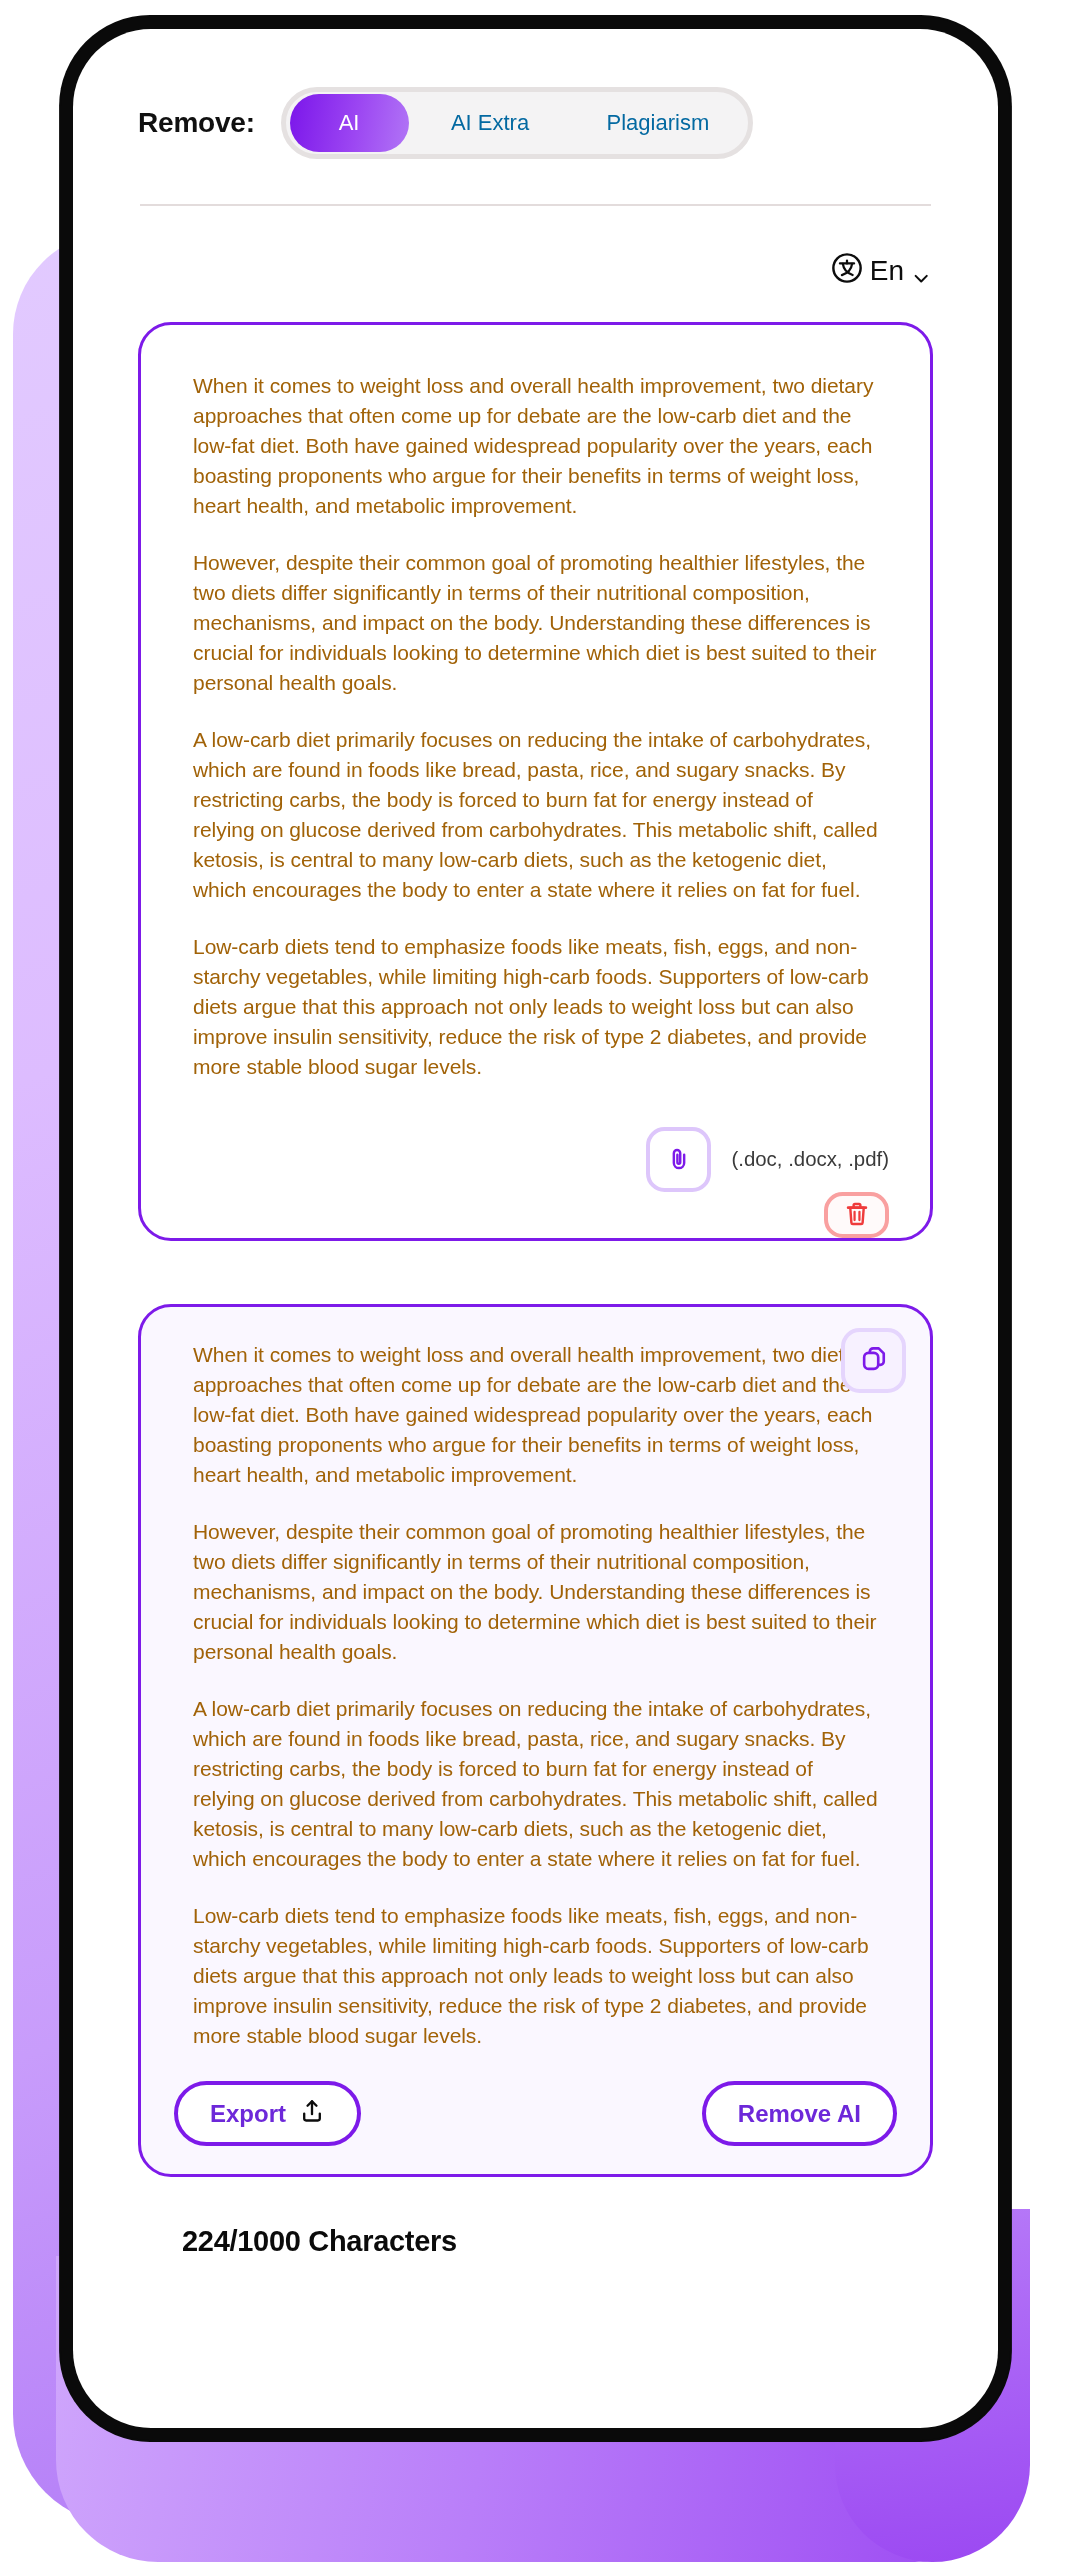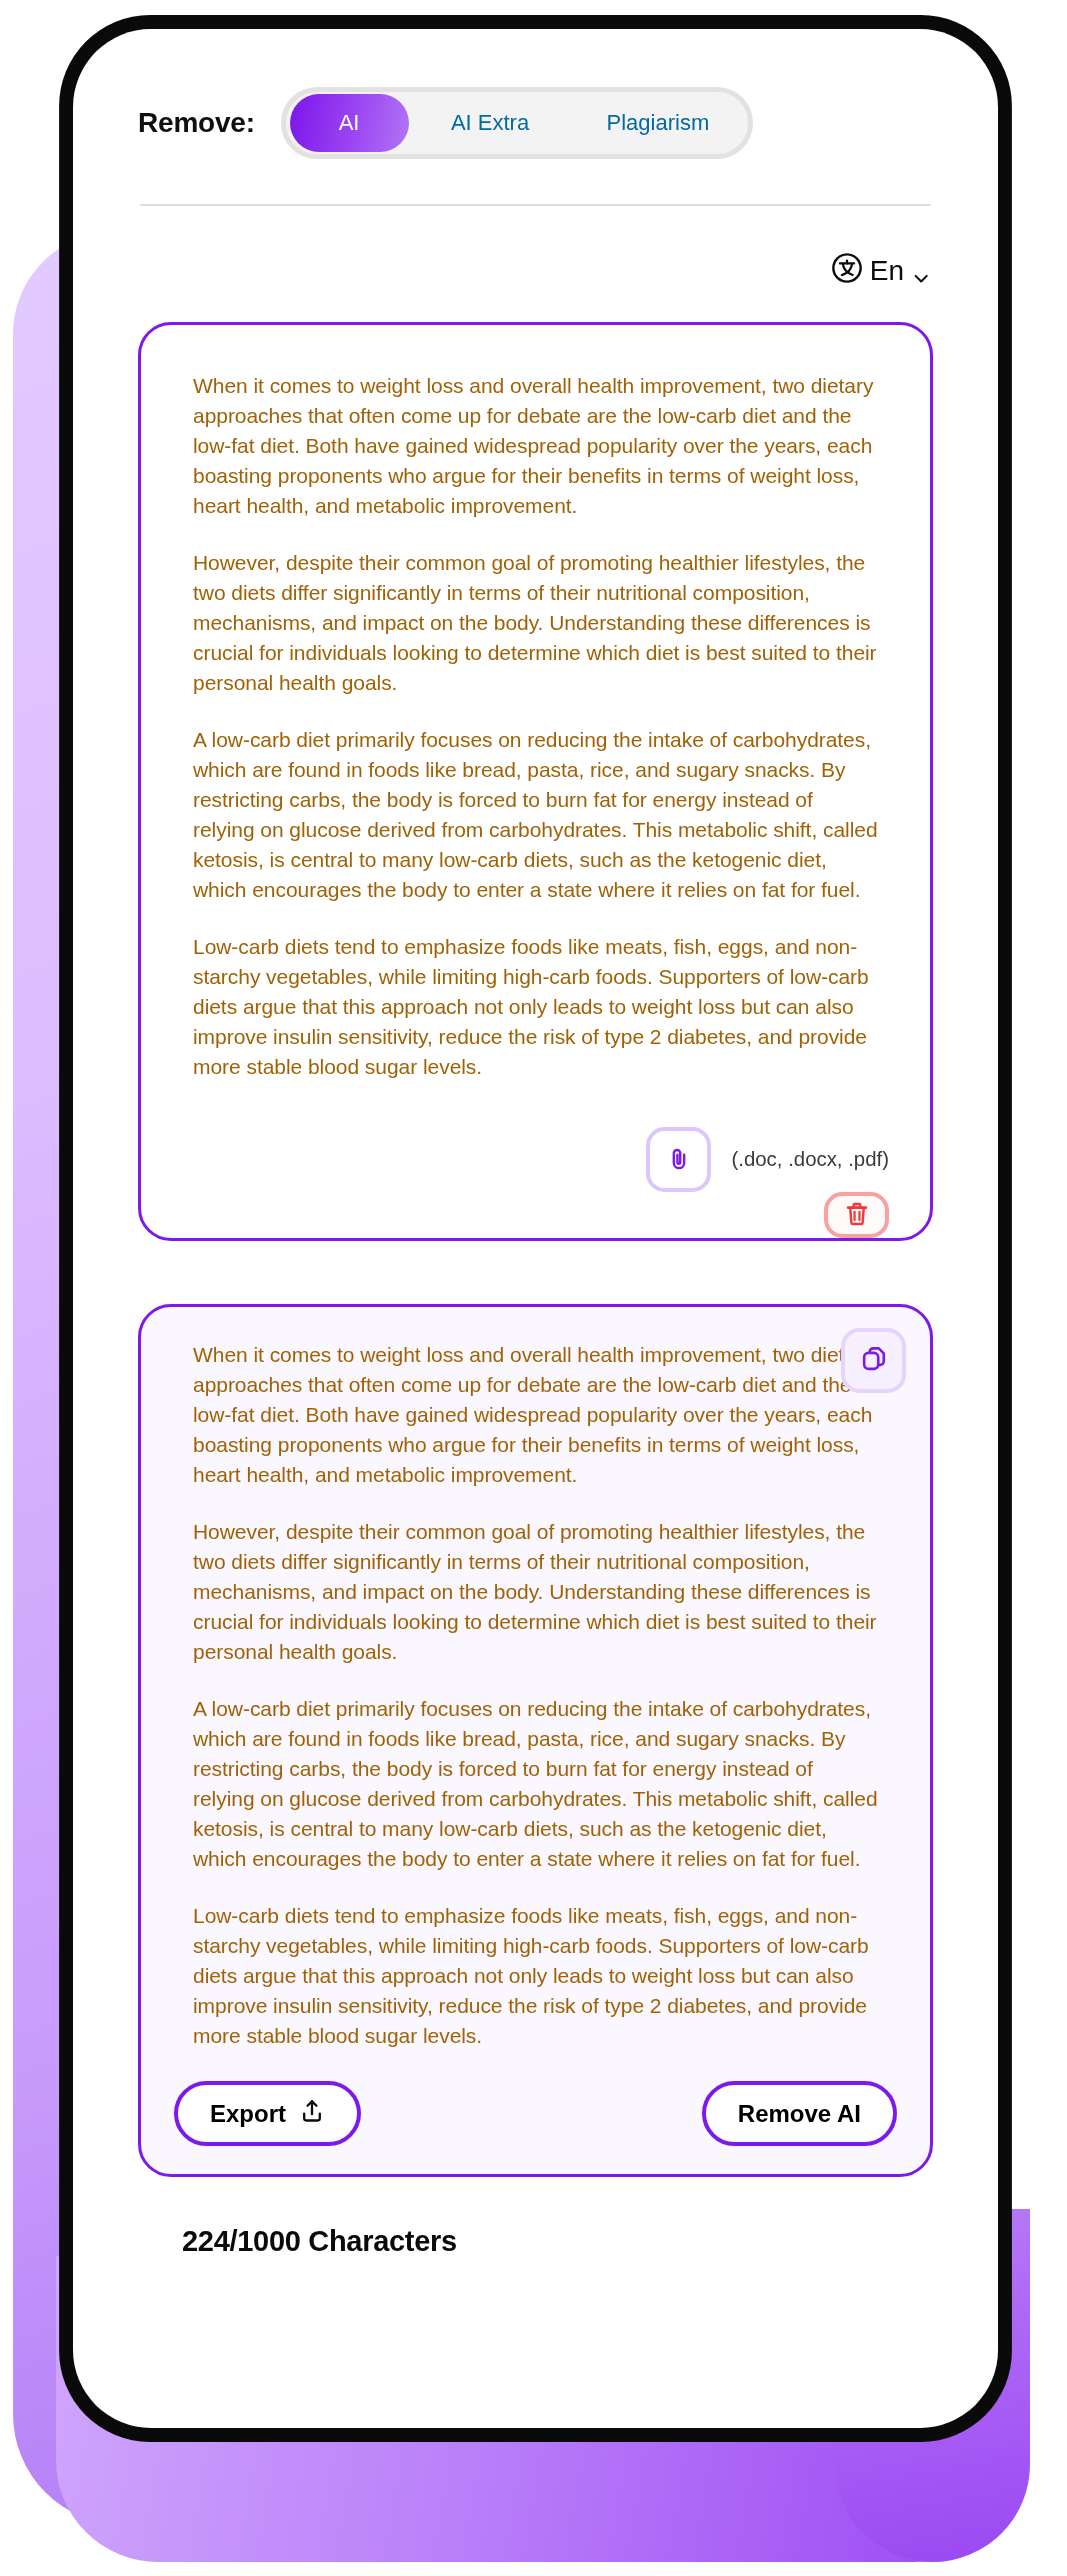--- a/index.html
+++ b/index.html
@@ -209,21 +209,21 @@
     align-items: center;
     justify-content: center;
     gap: 13px;
     height: 65px;
     padding: 0 32px;
     border: 4.6px solid #7d1ae9;
     border-radius: 37px;
     background: #ffffff;
     font-size: 24px;
     font-weight: 700;
-    color: #000000;
+    color: #6d28d9;
     cursor: pointer;
     white-space: nowrap;
   }
 
   
   .bottombar {
     display: flex;
     align-items: center;
     justify-content: space-between;
     padding: 48px 65px 0 65px;

